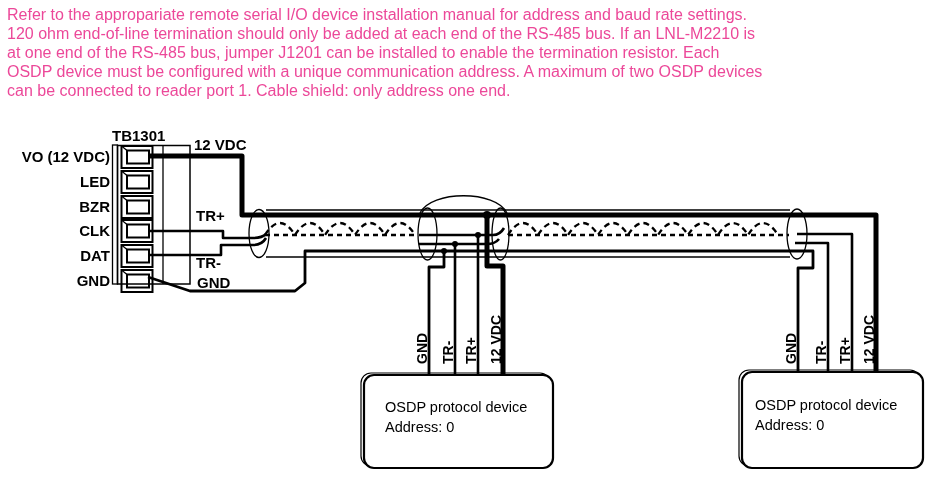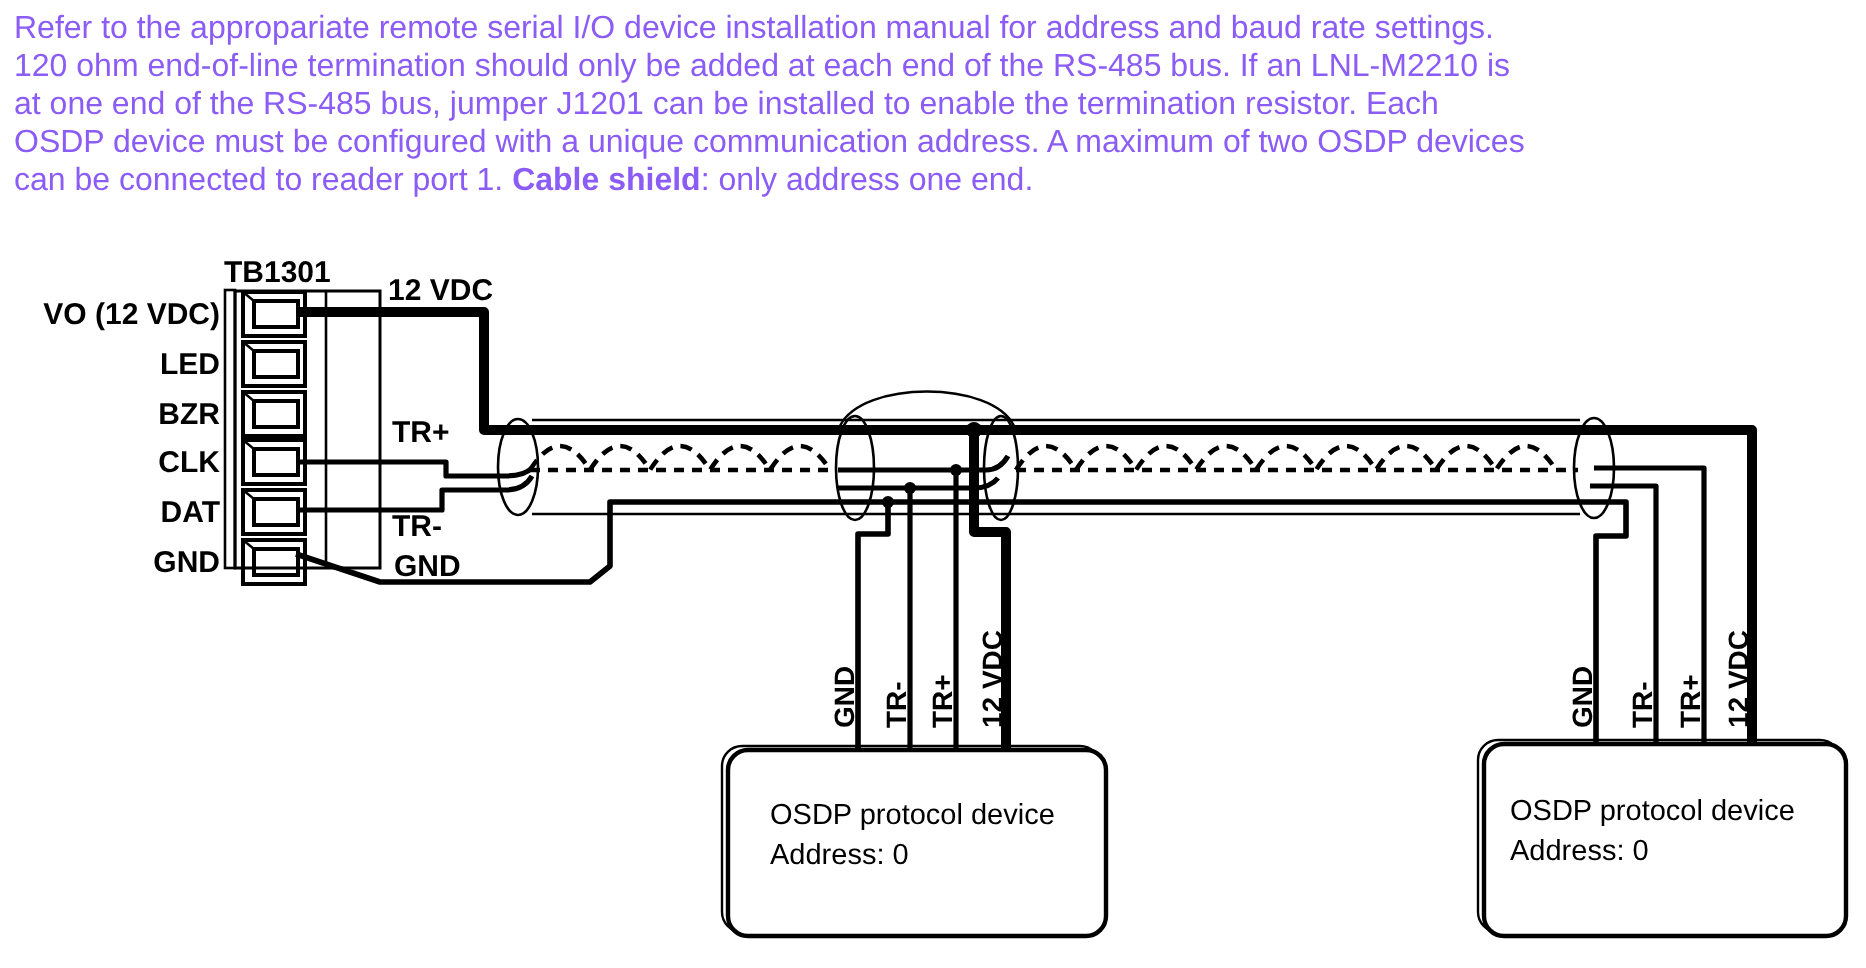--- a/index.html
+++ b/index.html
@@ -1,20 +1,20 @@
 <!DOCTYPE html>
 <html><head>
 <meta charset="utf-8">
 <style>
   html,body{margin:0;padding:0;background:#ffffff;}
   .page{position:relative;width:933px;height:484px;background:#fff;overflow:hidden;
         font-family:"Liberation Sans",sans-serif;color:#000;}
   .para{position:absolute;left:7px;top:5px;width:922px;
-        font-size:16px;line-height:19px;white-space:pre-wrap;color:#8b5cf6;}
-  .para b{font-weight:bold;}
+        font-size:16px;line-height:19px;white-space:pre-wrap;color:#ec4899;}
+  .para b{font-weight:normal;}
   svg{position:absolute;left:0;top:0;}
   svg text{font-family:"Liberation Sans",sans-serif;fill:#000;}
   .lbl{font-size:15px;font-weight:bold;}
   .lblsm{font-size:14px;font-weight:bold;}
   .devtxt{font-size:14.5px;font-weight:normal;}
 </style>
 </head>
 <body>
 
 <div class="page">

